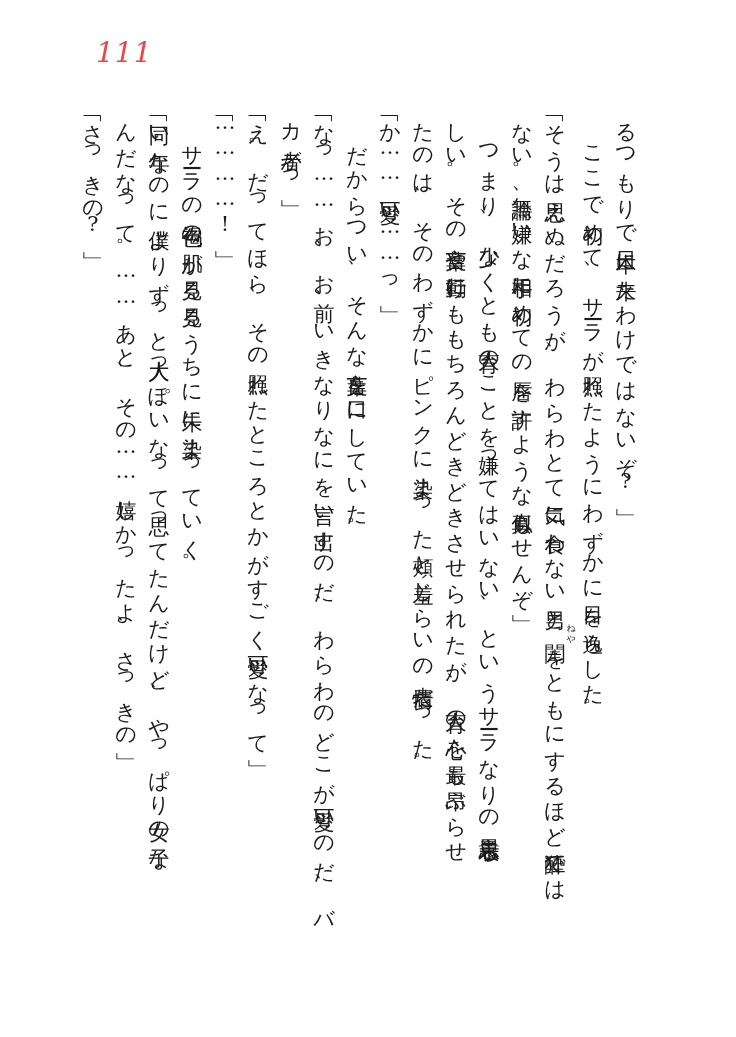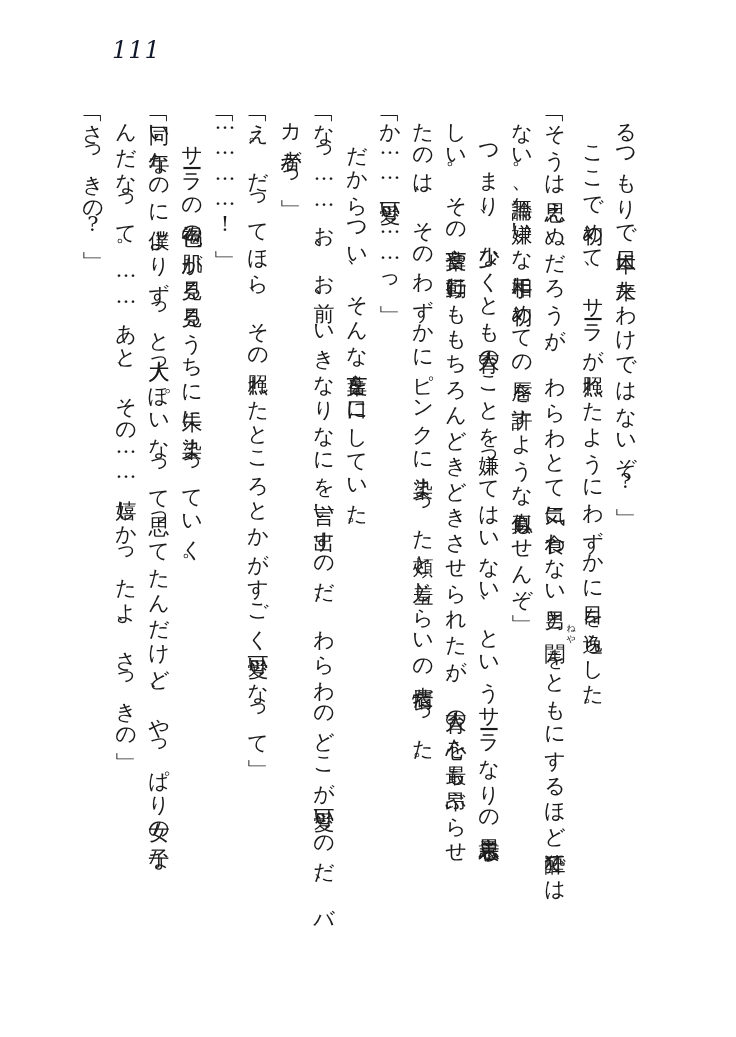--- a/index.html
+++ b/index.html
@@ -11,25 +11,25 @@
     position: relative;
     width: 736px;
     height: 1037px;
     background: #ffffff;
     overflow: hidden;
     font-family: "DejaVu Serif", "Liberation Serif", serif;
   }
   .page-number {
     position: absolute;
     top: 36px;
-    left: 112px;
-    font-size: 24px;
+    left: 96px;
+    font-size: 28px;
     font-style: italic;
     letter-spacing: 1px;
-    color: #0f172a;
+    color: #ef4444;
   }
   .text-block {
     position: absolute;
     top: 108px;
     right: 94px;
     height: 862px;
     writing-mode: vertical-rl;
     text-orientation: upright;
     font-size: 21px;
     line-height: 33px;

